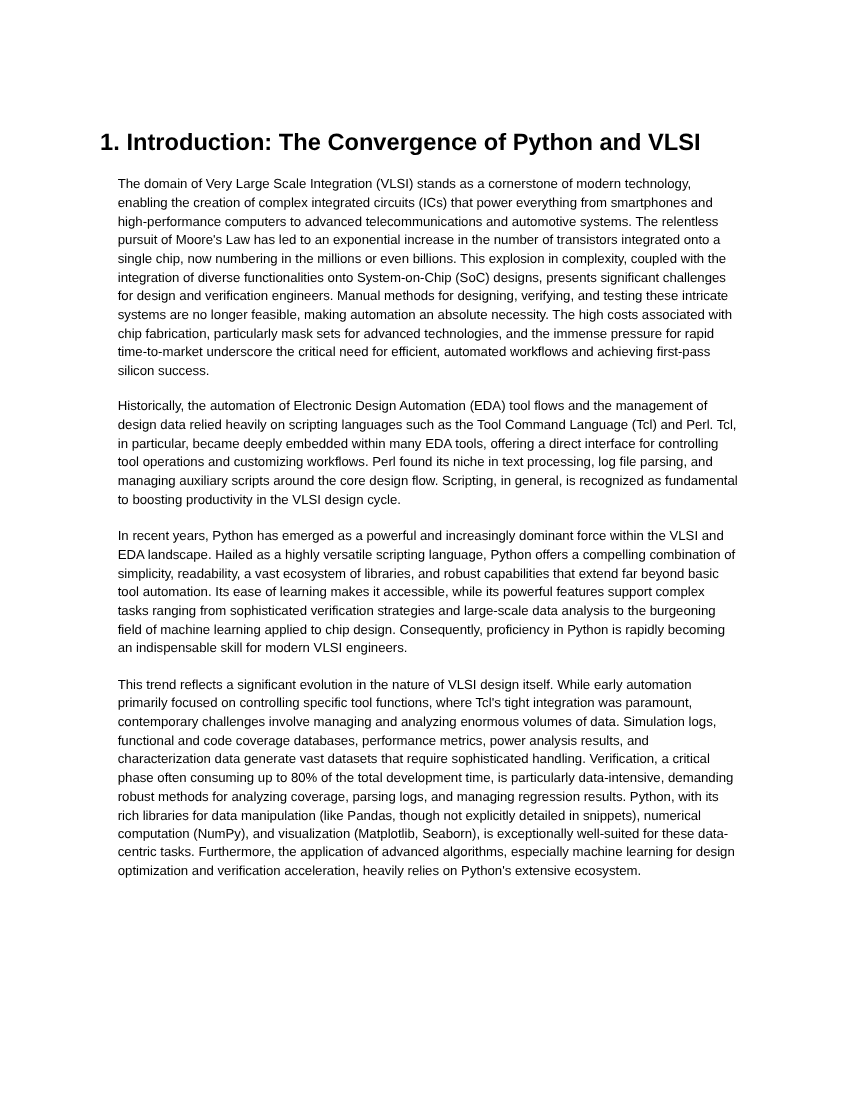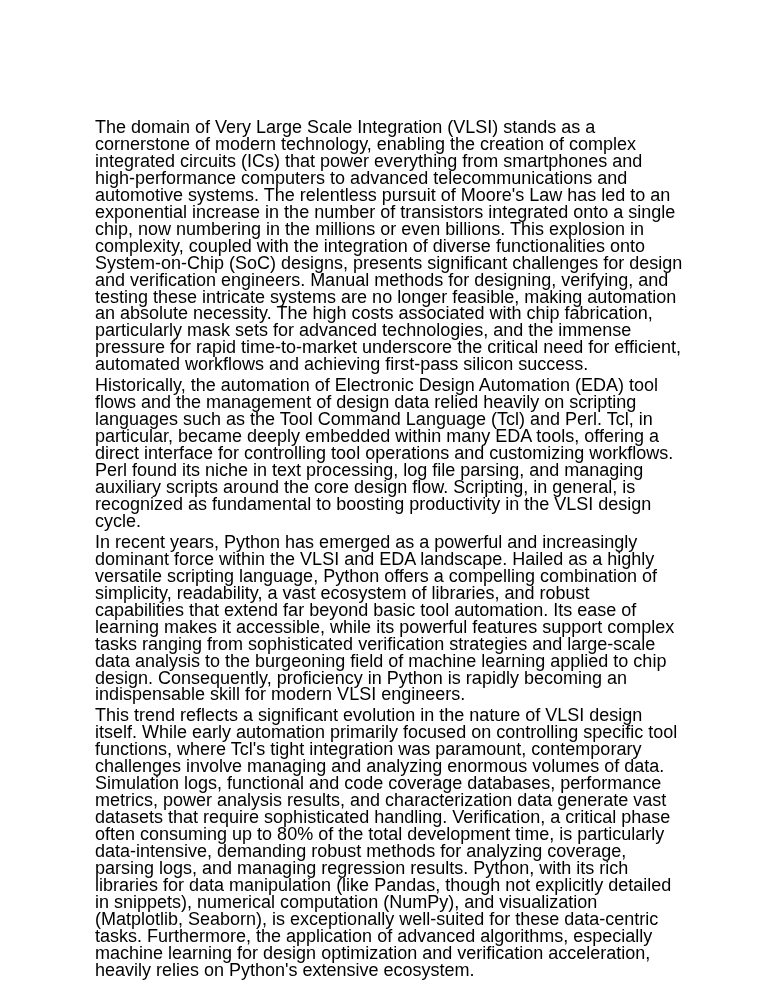--- a/index.html
+++ b/index.html
@@ -31,30 +31,31 @@
     h2.section-heading {
       margin: 12px 0 0 0;
       font-size: 21.5px;
       line-height: 28px;
       font-weight: bold;
     }
     .body-text {
       margin-top: 16px;
     }
     .body-text p {
-      margin: 4px;
-      font-size: 18px;
+      margin: 16px;
+      font-size: 12px;
       line-height: 16.95px;
     }
   </style>
 </head>
 <body>
 
 <div class="page">
 
+  <h2 class="section-heading">1. Introduction: The Convergence of Python and VLSI</h2>
 
   <div class="body-text">
     <p>The domain of Very Large Scale Integration (VLSI) stands as a cornerstone of modern technology, enabling the creation of complex integrated circuits (ICs) that power everything from smartphones and high-performance computers to advanced telecommunications and automotive systems. The relentless pursuit of Moore's Law has led to an exponential increase in the number of transistors integrated onto a single chip, now numbering in the millions or even billions. This explosion in complexity, coupled with the integration of diverse functionalities onto System-on-Chip (SoC) designs, presents significant challenges for design and verification engineers. Manual methods for designing, verifying, and testing these intricate systems are no longer feasible, making automation an absolute necessity. The high costs associated with chip fabrication, particularly mask sets for advanced technologies, and the immense pressure for rapid time-to-market underscore the critical need for efficient, automated workflows and achieving first-pass silicon success.</p>
     <p>Historically, the automation of Electronic Design Automation (EDA) tool flows and the management of design data relied heavily on scripting languages such as the Tool Command Language (Tcl) and Perl. Tcl, in particular, became deeply embedded within many EDA tools, offering a direct interface for controlling tool operations and customizing workflows. Perl found its niche in text processing, log file parsing, and managing auxiliary scripts around the core design flow. Scripting, in general, is recognized as fundamental to boosting productivity in the VLSI design cycle.</p>
     <p>In recent years, Python has emerged as a powerful and increasingly dominant force within the VLSI and EDA landscape. Hailed as a highly versatile scripting language, Python offers a compelling combination of simplicity, readability, a vast ecosystem of libraries, and robust capabilities that extend far beyond basic tool automation. Its ease of learning makes it accessible, while its powerful features support complex tasks ranging from sophisticated verification strategies and large-scale data analysis to the burgeoning field of machine learning applied to chip design. Consequently, proficiency in Python is rapidly becoming an indispensable skill for modern VLSI engineers.</p>
     <p>This trend reflects a significant evolution in the nature of VLSI design itself. While early automation primarily focused on controlling specific tool functions, where Tcl's tight integration was paramount, contemporary challenges involve managing and analyzing enormous volumes of data. Simulation logs, functional and code coverage databases, performance metrics, power analysis results, and characterization data generate vast datasets that require sophisticated handling. Verification, a critical phase often consuming up to 80% of the total development time, is particularly data-intensive, demanding robust methods for analyzing coverage, parsing logs, and managing regression results. Python, with its rich libraries for data manipulation (like Pandas, though not explicitly detailed in snippets), numerical computation (NumPy), and visualization (Matplotlib, Seaborn), is exceptionally well-suited for these data-centric tasks. Furthermore, the application of advanced algorithms, especially machine learning for design optimization and verification acceleration, heavily relies on Python's extensive ecosystem.</p>
   </div>
 </div>
 
 </body></html>

